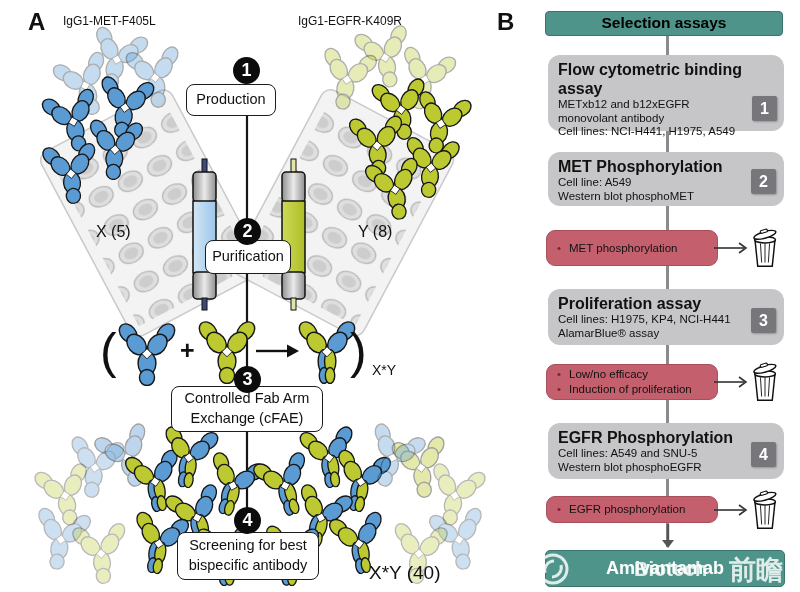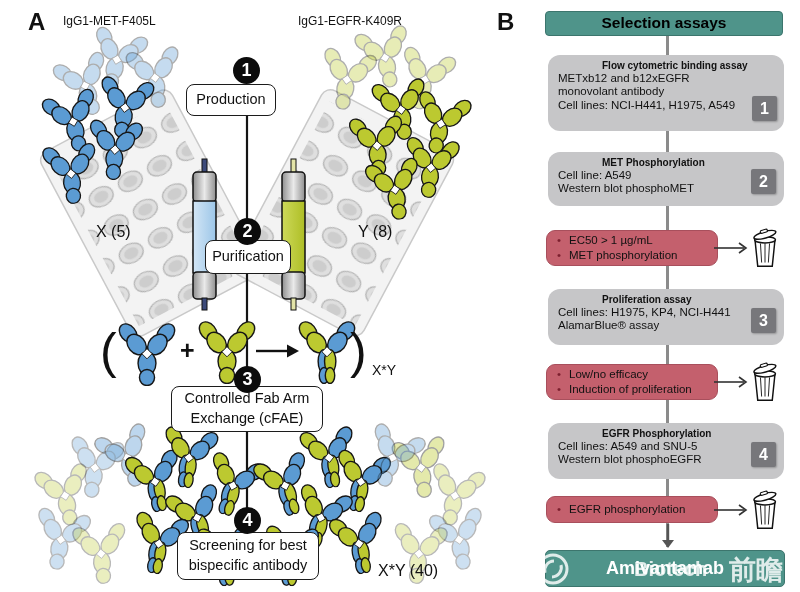--- a/index.html
+++ b/index.html
@@ -25,21 +25,21 @@
   .paren{font-size:50px;font-weight:300;z-index:2;}
   .plus{font-size:25px;font-weight:bold;}
   .sub{font-size:14px;}
   
   .bline{position:absolute;left:666px;top:34px;width:3px;height:513px;background:#8b8b8b;z-index:0;}
   .bheader{position:absolute;left:545px;top:11px;width:238px;height:25px;z-index:1;
       background:var(--teal);border:1.5px solid #3c756d;border-radius:4px;box-sizing:border-box;
       color:#000000;font-weight:bold;font-size:15.5px;text-align:center;line-height:22px;}
   .gbox{position:absolute;left:548px;width:236px;background:var(--gray_box);border-radius:12px;
       z-index:1;padding:5px 34px 4px 10px;box-sizing:border-box;}
-  .gtitle{font-weight:bold;font-size:10px;line-height:1.2;margin-left:44px;}
+  .gtitle{font-weight:bold;font-size:16px;line-height:1.2;}
   .gline{font-size:11.5px;line-height:1.16;}
   .badge{position:absolute;width:25px;height:25px;background:var(--badge);border-radius:2px;
       color:#fff;font-weight:bold;font-size:16px;text-align:center;line-height:25px;z-index:2;
       box-shadow:1px 1px 2px rgba(0,0,0,.25);}
   .rbox{position:absolute;left:546px;width:172px;background:var(--red_box);border:1px solid #a84f5c;
       border-radius:9px;z-index:1;margin:0;padding:3px 6px 3px 8px;box-sizing:border-box;
       list-style:none;display:flex;flex-direction:column;justify-content:center;}
   .rbox li{font-size:11.5px;line-height:15px;padding-left:14px;position:relative;}
   .rbox li::before{content:"•";position:absolute;left:2px;color:var(--bullet_red);}
   .toTrash{position:absolute;z-index:1;}
@@ -293,21 +293,21 @@
   <div class="stepbox" style="left:205px;top:240px;width:86px;height:34px">Purification</div>
   <div class="stepcircle" style="left:234px;top:366px">3</div>
   <div class="stepbox" style="left:171px;top:386px;width:152px;height:46px">Controlled Fab Arm Exchange (cFAE)</div>
   <div class="stepcircle" style="left:234px;top:507px">4</div>
   <div class="stepbox" style="left:177px;top:532px;width:142px;height:48px">Screening for best bispecific antibody</div>
 
   <div class="txt paren" style="left:100px;top:322px">(</div>
   <div class="txt plus" style="left:180px;top:336px">+</div>
   <div class="txt paren" style="left:350px;top:322px">)</div>
   <div class="txt sub" style="left:372px;top:362px">X*Y</div>
-  <div class="txt count-label" style="left:378px;top:562px;font-size:16px">X*Y (40)</div>
+  <div class="txt count-label" style="left:369px;top:562px;font-size:19px">X*Y (40)</div>
 
   <div class="txt panel-label" style="left:497px;top:8px">B</div>
   <div class="bline"></div>
   <div class="bheader">Selection assays</div>
 
   <div class="gbox" style="top:55px;height:76px">
     <div class="gtitle">Flow cytometric binding assay</div>
     <div class="gline">METxb12 and b12xEGFR</div>
     <div class="gline">monovolant antibody</div>
     <div class="gline">Cell lines: NCI-H441, H1975, A549</div>
@@ -315,21 +315,20 @@
   <div class="badge" style="left:752px;top:96px">1</div>
 
   <div class="gbox" style="top:152px;height:54px">
     <div class="gtitle">MET Phosphorylation</div>
     <div class="gline">Cell line: A549</div>
     <div class="gline">Western blot phosphoMET</div>
   </div>
   <div class="badge" style="left:751px;top:169px">2</div>
 
   <ul class="rbox" style="top:230px;height:36px">
-    <li>EC50 &gt; 1 µg/mL</li>
     <li>MET phosphorylation</li>
   </ul>
   <svg class="toTrash" style="left:714px;top:242px" width="36" height="12">
     <line x1="0" y1="6" x2="30" y2="6" stroke="#333" stroke-width="1.6"></line>
     <polyline points="25,1 32,6 25,11" fill="none" stroke="#333" stroke-width="1.6"></polyline>
   </svg>
   <svg class="trash" style="left:748px;top:228px" width="34" height="40">
       <use href="#trash" width="34" height="40"></use>
     </svg>
 

